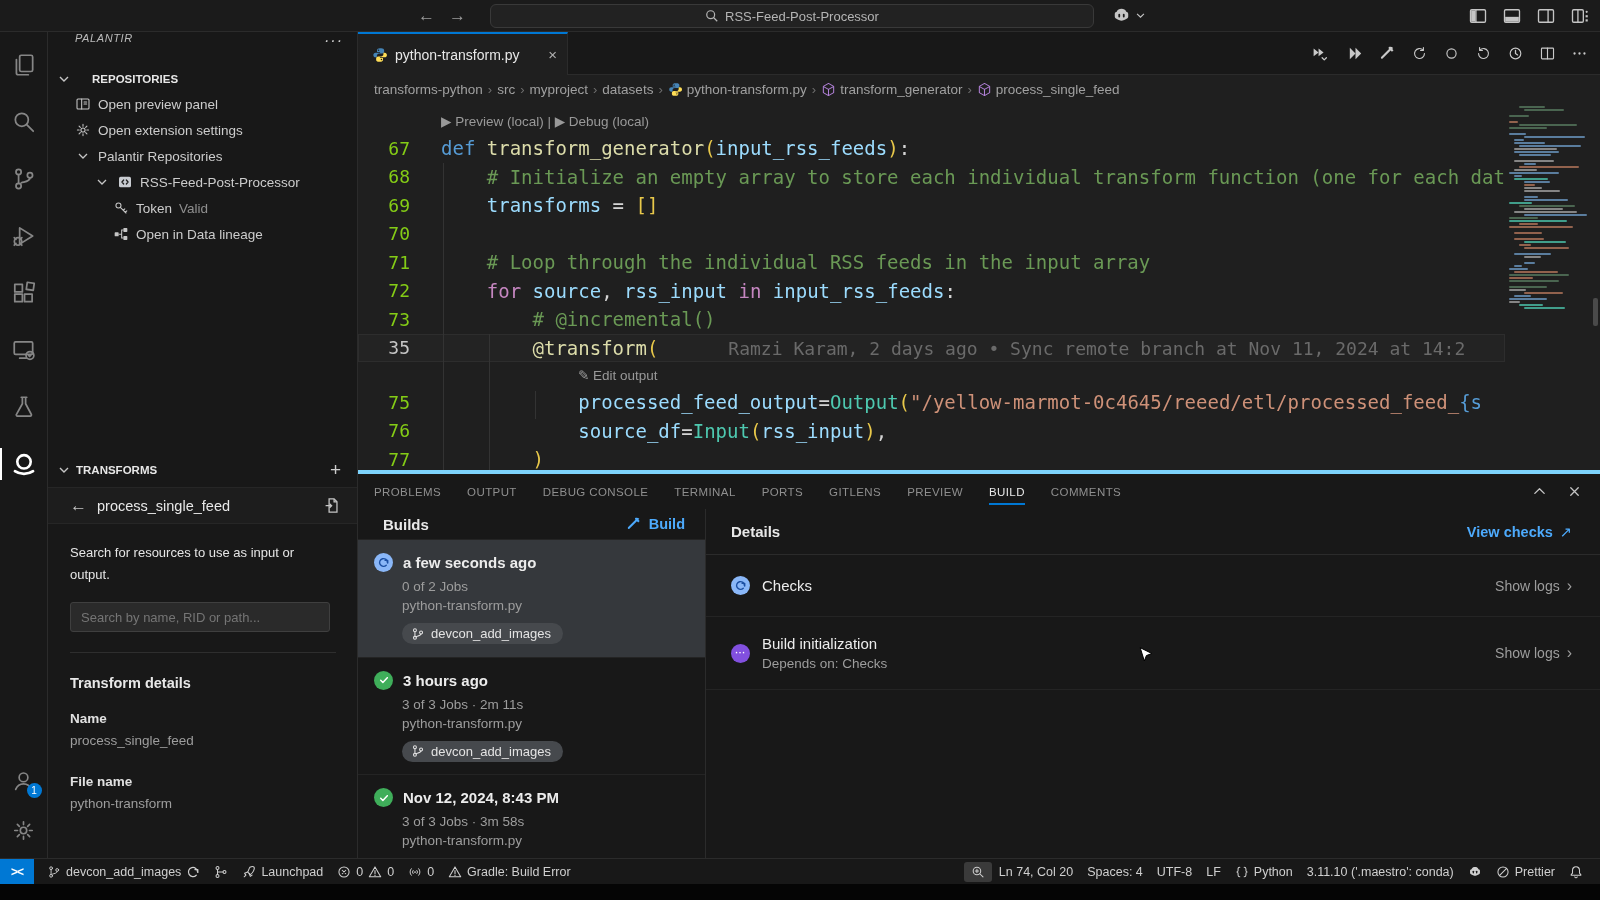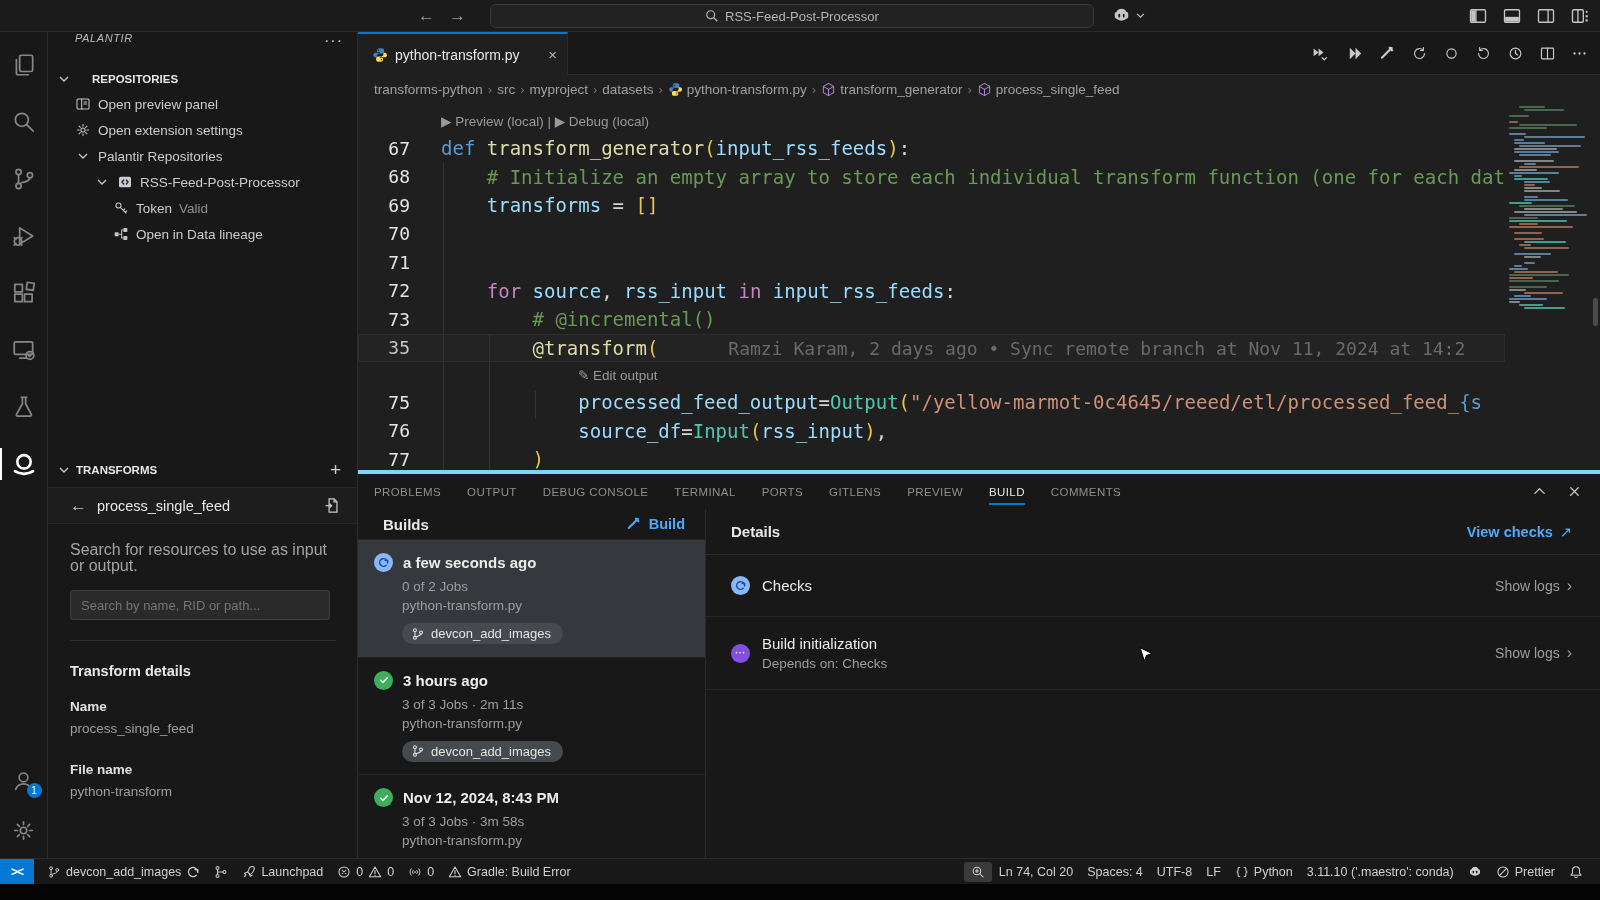--- a/index.html
+++ b/index.html
@@ -32,21 +32,21 @@
   .sb-section-head { height:24px; display:flex; align-items:center; gap:20px; padding-left:8px; font-weight:bold; font-size:11.5px; color:#e7e7e7; }
   .sb-row { height:26px; display:flex; align-items:center; gap:7px; color:#cccccc; }
   .sb-row .ic, .sb-section-head .ic { width:16px; height:16px; flex:none; color:#c5c5c5; display:flex; align-items:center; justify-content:center; }
   .sb-chev { width:16px; height:16px; flex:none; color:#c5c5c5; }
   .sb-dim { color:#8f8f8f; }
   #transforms-head { margin-top:210px; display:flex; align-items:center; gap:4px; padding-left:8px; height:26px; font-weight:bold; font-size:11.5px; color:#e7e7e7; }
   #transforms-head .plus { margin-left:auto; margin-right:16px; font-size:19px; font-weight:normal; color:#cccccc; }
   #tf-selected { height:37px; margin-top:4px; border-top:1px solid #262626; border-bottom:1px solid #262626; background:#1d1d1d; display:flex; align-items:center; gap:10px; padding:0 16px 0 22px; color:#e8e8e8; font-size:14.5px; }
   #tf-selected .goto { margin-left:auto; color:#c5c5c5; }
   .tf-body { padding:18px 22px 0 22px; color:#cccccc; }
-  .tf-hint { font-size:16px; line-height:16px; color:#a3a3a3; }
+  .tf-hint { font-size:13px; line-height:22px; color:#e5e5e5; }
   #tf-search { margin-top:16px; width:260px; height:30px; background:#2a2a2a; border:1px solid #3f3f3f; border-radius:3px; color:#9a9a9a; font-size:13px; padding:0 10px; font-family:"Liberation Sans",sans-serif; }
   .tf-divider { margin:20px 0 0 0; border-top:1px solid #2e2e2e; width:266px; }
   .tf-h1 { margin-top:22px; font-size:14.5px; font-weight:bold; color:#e8e8e8; }
   .tf-label { margin-top:20px; font-size:13.5px; font-weight:bold; color:#e0e0e0; }
   .tf-value { margin-top:7px; font-size:13.5px; color:#9d9d9d; }
 
   
   #main { position:absolute; left:358px; top:32px; width:1242px; height:826px; background:#1f1f1f; }
   #tabbar { position:absolute; left:0; top:0; width:1242px; height:43px; background:#181818; border-bottom:1px solid #2b2b2b; display:flex; }
   #tab-active { width:210px; height:43px; background:#1f1f1f; border-top:2px solid #0078d4; border-right:1px solid #2b2b2b; display:flex; align-items:center; gap:7px; padding:0 10px 0 14px; color:#e8e8e8; font-size:14px; }
@@ -57,21 +57,21 @@
   
   #breadcrumbs { position:absolute; left:0; top:43px; width:1242px; height:28px; display:flex; align-items:center; gap:5px; padding-left:16px; color:#a0a0a0; font-size:13.5px; background:#1f1f1f; }
   #breadcrumbs .sep { color:#6e6e6e; font-size:13px; }
   #breadcrumbs .crumb { display:flex; align-items:center; gap:4px; }
   #breadcrumbs .ic { width:15px; height:15px; display:inline-flex; }
 
   
   #editor { position:absolute; left:0; top:71px; width:1242px; height:367px; overflow:hidden; font-family:"DejaVu Sans Mono", monospace; font-size:19px; }
   #code-rows { position:absolute; left:0; top:5px; width:1147px; overflow:hidden; }
   .crow { height:28.5px; display:flex; align-items:center; white-space:pre; position:relative; }
-  .crow .gut { width:52px; flex:none; text-align:right; color:#e5e5e5; font-size:18px; }
+  .crow .gut { width:52px; flex:none; text-align:right; color:#84cc16; font-size:18px; }
   .crow .ctext { margin-left:31px; white-space:pre; }
   .crow.current { background:#232323; box-shadow:0 0 0 1px #2d2d2d inset; }
   .crow.current .gut { color:#c6c6c6; }
   .codelens { height:26px; display:flex; align-items:center; font-family:"Liberation Sans",sans-serif; font-size:13.5px; color:#999999; }
   .tk-kw{color:#569cd6} .tk-fn{color:#dcdcaa} .tk-var{color:#9cdcfe} .tk-cm{color:#6a9955}
   .tk-ctrl{color:#c586c0} .tk-br{color:#e8c84a} .tk-cls{color:#4ec9b0} .tk-str{color:#ce9178}
   .tk-pl{color:#d4d4d4} .tk-fstr{color:#569cd6}
   .blame { color:#6a6a6a; margin-left:70px; font-size:18px;margin-top:32px; }
   .iguide { position:absolute; width:1px; background:#333333; }
   #minimap { position:absolute; left:1147px; top:0; width:84px; height:367px; background:#1f1f1f; padding-top:3px; }
@@ -492,21 +492,21 @@
           <span>process_single_feed</span>
         </span>
       </div>
     <div id="editor">
       <div id="code-rows">
           <div class="codelens" style="padding-left:83px">▶ Preview (local) | ▶ Debug (local)</div>
           <div class="crow"><span class="gut">67</span><span class="ctext"><span class="tk-kw">def</span><span class="tk-pl"> </span><span class="tk-fn">transform_generator</span><span class="tk-br">(</span><span class="tk-var">input_rss_feeds</span><span class="tk-br">)</span><span class="tk-pl">:</span></span></div>
           <div class="crow"><span class="gut">68</span><span class="ctext"><span class="tk-cm">    # Initialize an empty array to store each individual transform function (one for each dat</span></span></div>
           <div class="crow"><span class="gut">69</span><span class="ctext"><span class="tk-pl">    </span><span class="tk-var">transforms</span><span class="tk-pl"> = </span><span class="tk-br">[]</span></span></div>
           <div class="crow"><span class="gut">70</span><span class="ctext"></span></div>
-          <div class="crow"><span class="gut">71</span></div>
+          <div class="crow"><span class="gut">71</span><span class="ctext"><span class="tk-cm">    # Loop through the individual RSS feeds in the input array</span></span></div>
           <div class="crow"><span class="gut">72</span><span class="ctext"><span class="tk-pl">    </span><span class="tk-ctrl">for</span><span class="tk-pl"> </span><span class="tk-var">source</span><span class="tk-pl">, </span><span class="tk-var">rss_input</span><span class="tk-pl"> </span><span class="tk-ctrl">in</span><span class="tk-pl"> </span><span class="tk-var">input_rss_feeds</span><span class="tk-pl">:</span></span></div>
           <div class="crow"><span class="gut">73</span><span class="ctext"><span class="tk-cm">        # @incremental()</span></span></div>
           <div class="crow current"><span class="gut">35</span><span class="ctext"><span class="tk-pl">        </span><span class="tk-fn">@transform</span><span class="tk-br">(</span><span class="blame">Ramzi Karam, 2 days ago • Sync remote branch at Nov 11, 2024 at 14:2</span></span></div>
           <div class="codelens" style="padding-left:220px">✎ Edit output</div>
           <div class="crow"><span class="gut">75</span><span class="ctext"><span class="tk-pl">            </span><span class="tk-var">processed_feed_output</span><span class="tk-pl">=</span><span class="tk-cls">Output</span><span class="tk-br">(</span><span class="tk-str">"/yellow-marmot-0c4645/reeed/etl/processed_feed_</span><span class="tk-fstr">{s</span></span></div>
           <div class="crow"><span class="gut">76</span><span class="ctext"><span class="tk-pl">            </span><span class="tk-var">source_df</span><span class="tk-pl">=</span><span class="tk-cls">Input</span><span class="tk-br">(</span><span class="tk-var">rss_input</span><span class="tk-br">)</span><span class="tk-pl">,</span></span></div>
           <div class="crow"><span class="gut">77</span><span class="ctext"><span class="tk-pl">        </span><span class="tk-br">)</span></span></div>
         </div>
       <div id="minimap">
           <div class="mrow" style="margin-left:14px;width:26px;background:#5a7d62;opacity:.75"></div>

